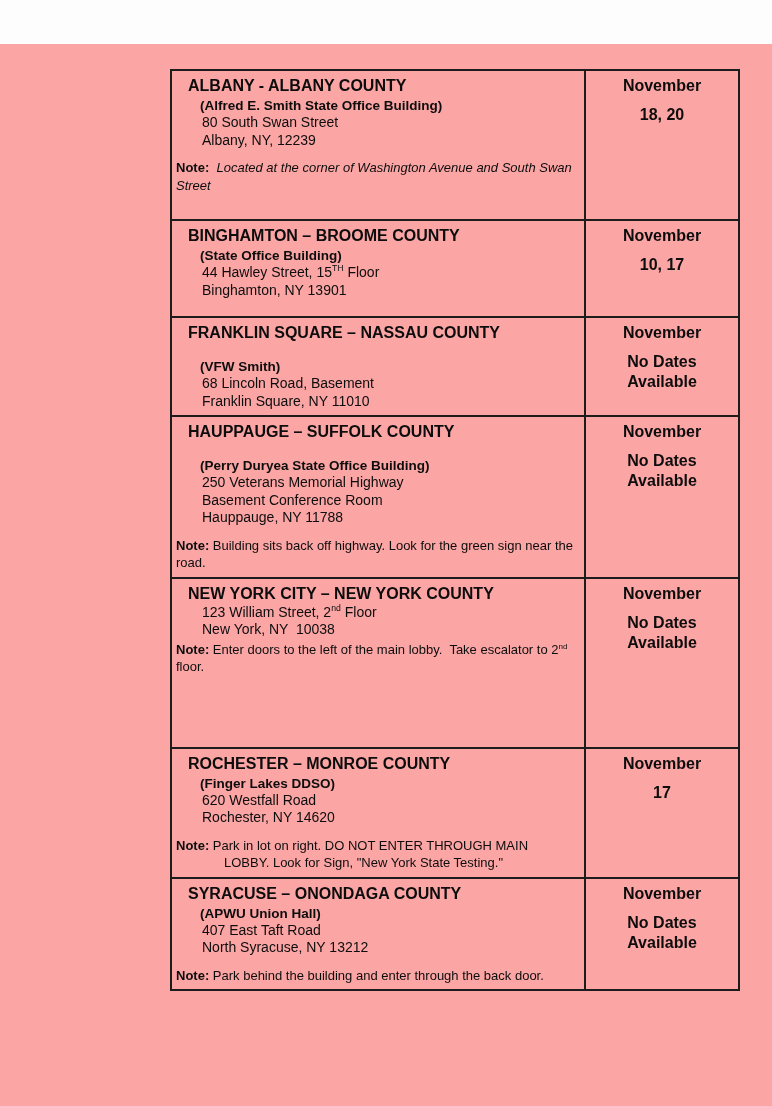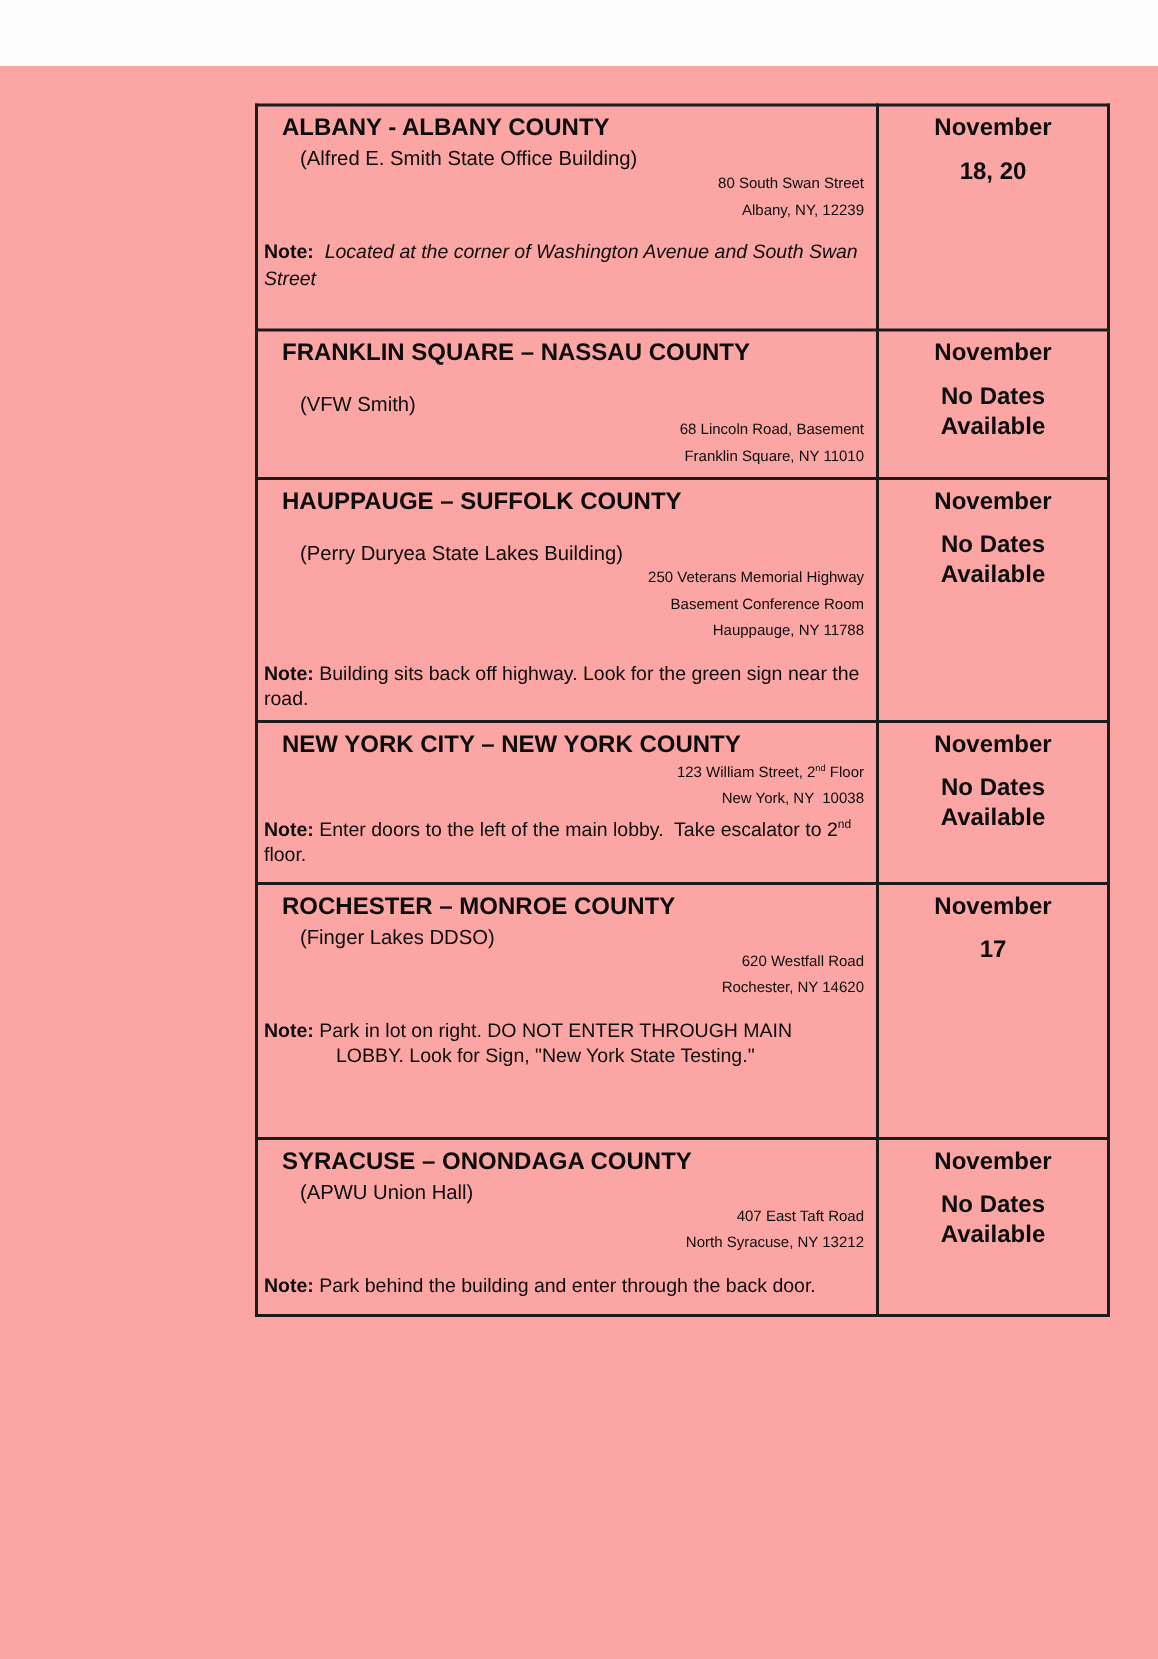--- a/index.html
+++ b/index.html
@@ -52,33 +52,32 @@
   .locations-table tr:nth-child(10) td { height: 97px; }
 
   .loc-title {
     font-weight: bold;
     font-size: 16px;
     line-height: 20px;
     margin-left: 12px;
     white-space: pre-wrap;
   }
   .loc-building {
-    font-weight: normal;
+    font-weight: bold;
     font-size: 13.5px;
     line-height: 17px;
     margin-left: 24px;
     margin-top: 1px;
     white-space: pre-wrap;
   }
   .loc-addr {
-    font-size: 10px;
+    font-size: 14px;
     line-height: 17.5px;
     margin-left: 26px;
     white-space: pre-wrap;
-    text-align: right;
   }
   .gap { height: 14px; }
   .loc-note {
     font-size: 13px;
     line-height: 17.5px;
     margin-top: 2px;
   }
   .note-gap { margin-top: 10px; }
   .note-line { white-space: pre-wrap; }
   .note-indent { padding-left: 48px; }
@@ -117,39 +116,53 @@
           </td>
           <td class="cell-dates">
             <div class="month">November</div>
             <div class="dates">
               <div class="date-line">18, 20</div>
             </div>
           </td>
         </tr>
         <tr class="location-row">
           <td class="cell-info">
+            <div class="loc-title">BINGHAMTON – BROOME COUNTY</div>
+            <div class="loc-building">(State Office Building)</div>
+            <div class="loc-addr">44 Hawley Street, 15<sup>TH</sup> Floor</div>
+            <div class="loc-addr">Binghamton, NY 13901</div>
+          </td>
+          <td class="cell-dates">
+            <div class="month">November</div>
+            <div class="dates">
+              <div class="date-line">10, 17</div>
+            </div>
+          </td>
+        </tr>
+        <tr class="location-row">
+          <td class="cell-info">
             <div class="loc-title">FRANKLIN SQUARE – NASSAU COUNTY</div>
             <div class="gap"></div>
             <div class="loc-building">(VFW Smith)</div>
             <div class="loc-addr">68 Lincoln Road, Basement</div>
             <div class="loc-addr">Franklin Square, NY 11010</div>
           </td>
           <td class="cell-dates">
             <div class="month">November</div>
             <div class="dates">
               <div class="date-line">No Dates</div>
               <div class="date-line">Available</div>
             </div>
           </td>
         </tr>
         <tr class="location-row">
           <td class="cell-info">
             <div class="loc-title">HAUPPAUGE – SUFFOLK COUNTY</div>
             <div class="gap"></div>
-            <div class="loc-building">(Perry Duryea State Lakes Building)</div>
+            <div class="loc-building">(Perry Duryea State Office Building)</div>
             <div class="loc-addr">250 Veterans Memorial Highway</div>
             <div class="loc-addr">Basement Conference Room</div>
             <div class="loc-addr">Hauppauge, NY 11788</div>
             <div class="loc-note note-gap">
               <div class="note-line"><span class="note-label">Note:</span><span class="seg"> Building sits back off highway. Look for the green sign near the road.</span></div>
             </div>
           </td>
           <td class="cell-dates">
             <div class="month">November</div>
             <div class="dates">

